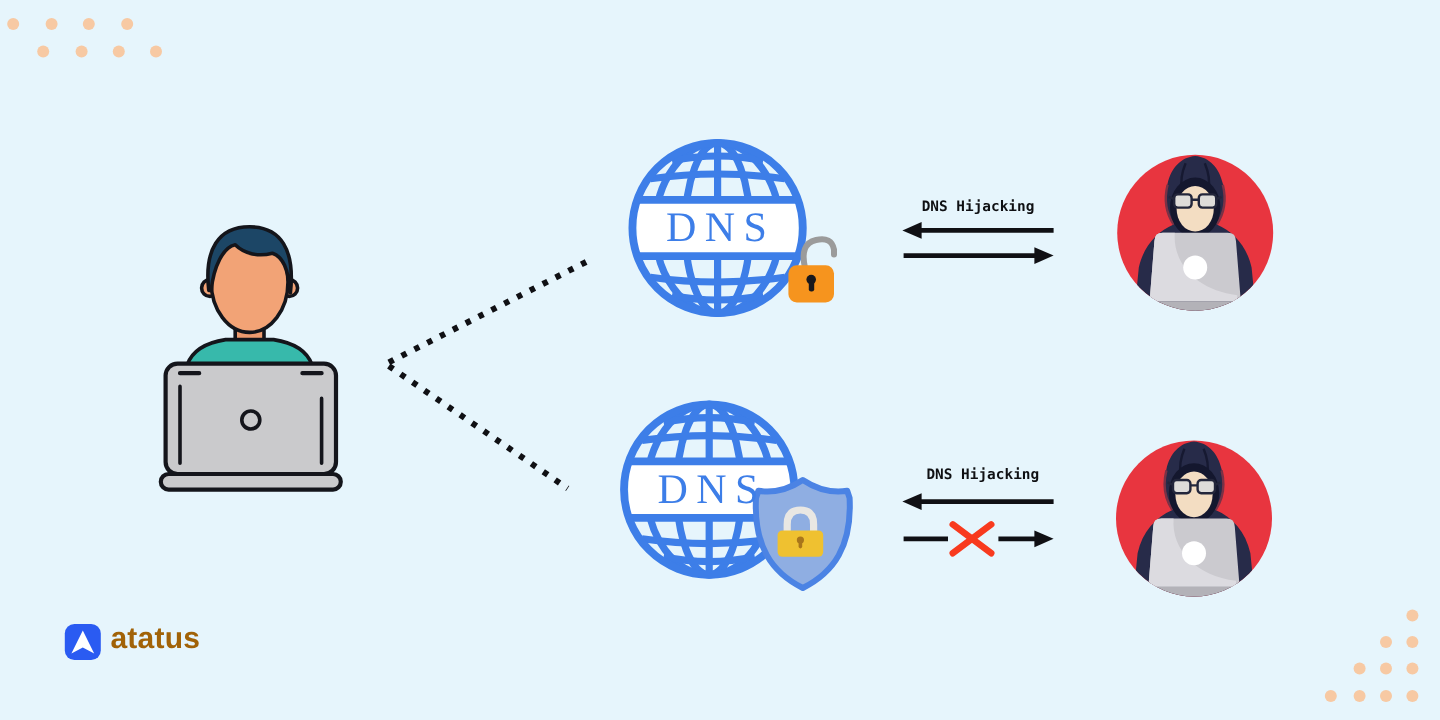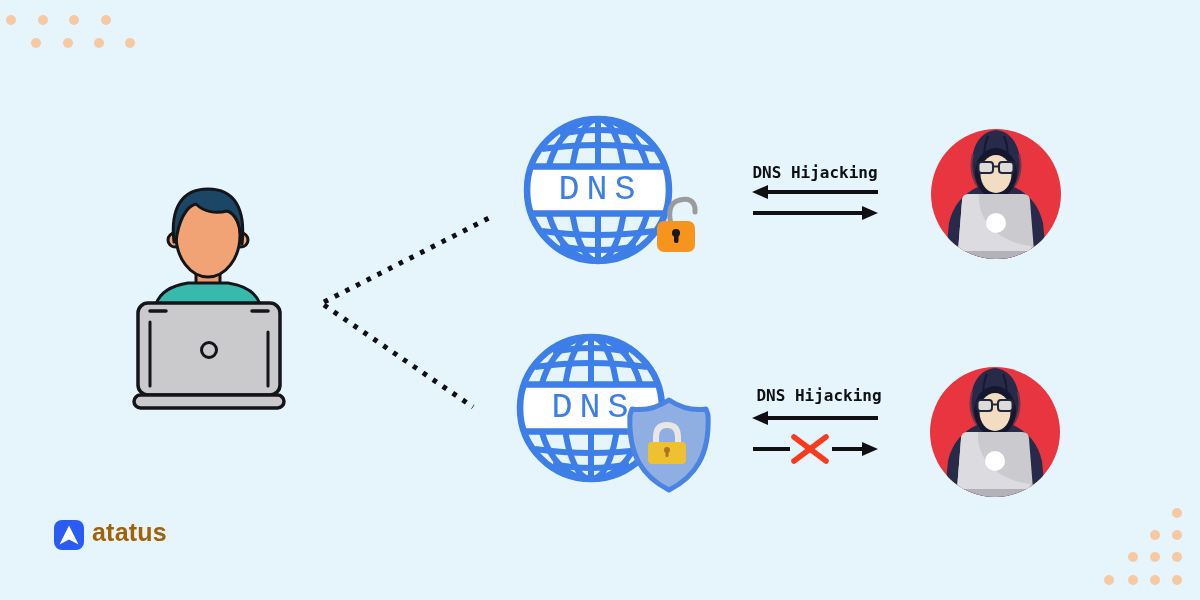--- a/index.html
+++ b/index.html
@@ -7,28 +7,28 @@
     position:relative;width:1200px;height:600px;overflow:hidden;
     background:#E6F5FC;
     font-family:"Liberation Sans",sans-serif;
   }
   .scene-svg{position:absolute;left:0;top:0;}
   .dns-label{
     position:absolute;width:130px;height:40px;
     display:flex;align-items:center;justify-content:center;
     color:#3D7EE8;font-size:35px;font-weight:400;
     letter-spacing:7px;text-indent:7px;
-    font-family:Liberation Mono, monospace;
+    font-family:Liberation Serif, serif;
   }
   #dns-top{left:532px;top:170px;}
   #dns-bottom{left:525px;top:388px;}
   .hijack-label{
     position:absolute;width:142px;text-align:center;
     font-family:"DejaVu Sans Mono",monospace;font-weight:700;
-    font-size:16px;line-height:19px;color:#0F1013;
+    font-size:12px;line-height:19px;color:#0F1013;
   }
   #hijack-top{left:744px;top:163px;}
   #hijack-bottom{left:748px;top:386px;}
   .wordmark{
     position:absolute;left:92px;top:517px;
     font-size:25px;line-height:30px;font-weight:700;color:#a16207;
     letter-spacing:0.2px;
   }
 </style>
 </head>

